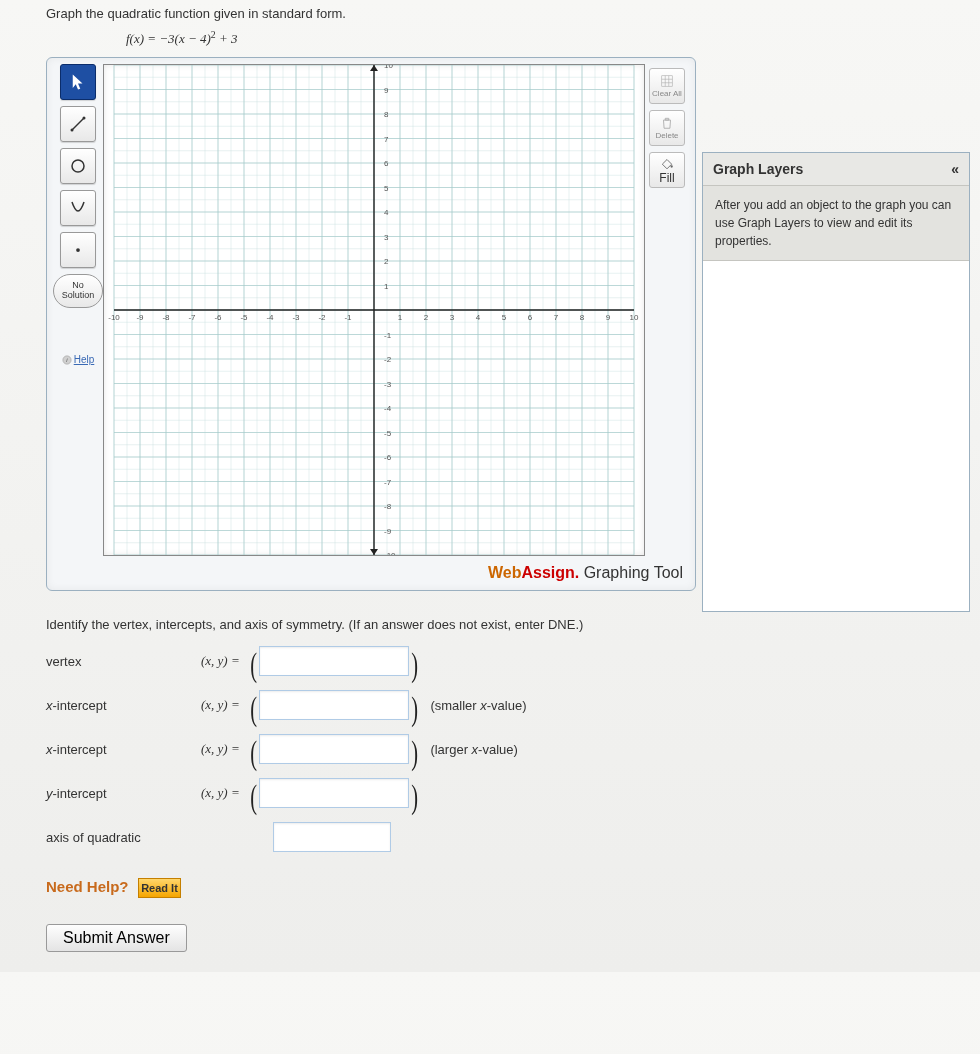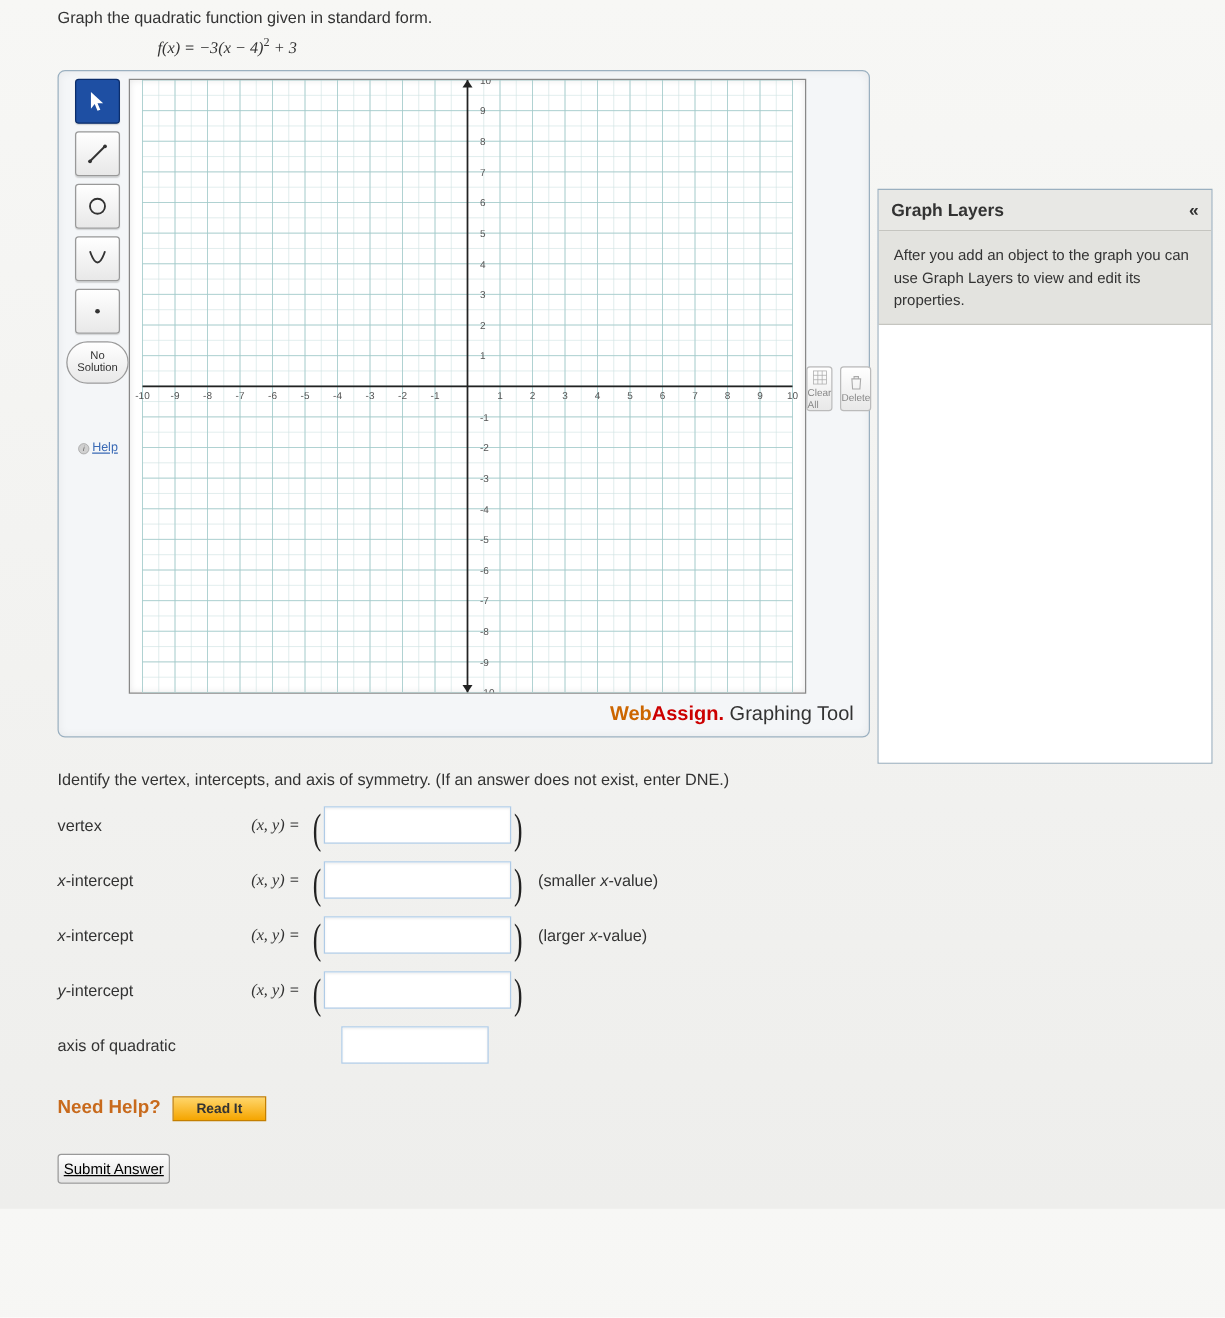--- a/index.html
+++ b/index.html
@@ -79,21 +79,21 @@
     border:1px solid #888;
     background:#fff;
     position:relative;
     height: 490px;
     box-shadow: inset 0 0 6px rgba(0,0,0,0.1);
   }
   .graph-area svg { width:100%; height:100%; display:block; }
   .graph-area text { font-size: 8px; fill:#555; font-family: Arial, sans-serif; }
   .toolbar-right {
     width: 44px;
-    display:flex; flex-direction:row; gap:6px; align-items:center;
+    display:flex; flex-direction:column; gap:6px; align-items:center;
     padding-top:4px;
   }
   .rtool-btn {
     width:34px; height:34px;
     background: linear-gradient(#fff,#e8e8e8);
     border:1px solid #bbb; border-radius:3px;
     display:flex;flex-direction:column;align-items:center;justify-content:center;
     font-size:8px; color:#888;
     cursor:pointer;
   }
@@ -172,34 +172,33 @@
   .need-help-label {
     color:#c86a1c;
     font-weight:bold;
     font-size:15px;
     margin-right: 6px;
   }
   .readit-btn {
     display:inline-block;
     background: linear-gradient(#ffd66b,#f5a500);
     border:1px solid #c47f00;
-    padding:3px 18px;
+    padding:3px 2px;
     font-size:11px;
     font-weight:bold;
     cursor:pointer;
   }
   .submit-row { margin-top: 26px; }
   .submit-btn {
     background: linear-gradient(#fefefe,#e4e4e4);
     border:1px solid #999;
     border-radius:3px;
-    padding:4px 4px;
-    font-size:12px;
+    padding:4px 16px;
+    font-size:16px;
     cursor:pointer;
-    text-decoration:underline;
   }
 </style>
 </head>
 <body>
 
 <div class="question">
 
   <div class="prompt">Graph the quadratic function given in standard form.</div>
 
   <div class="formula">f(x) = −3(x − 4)<sup>2</sup> + 3</div>

